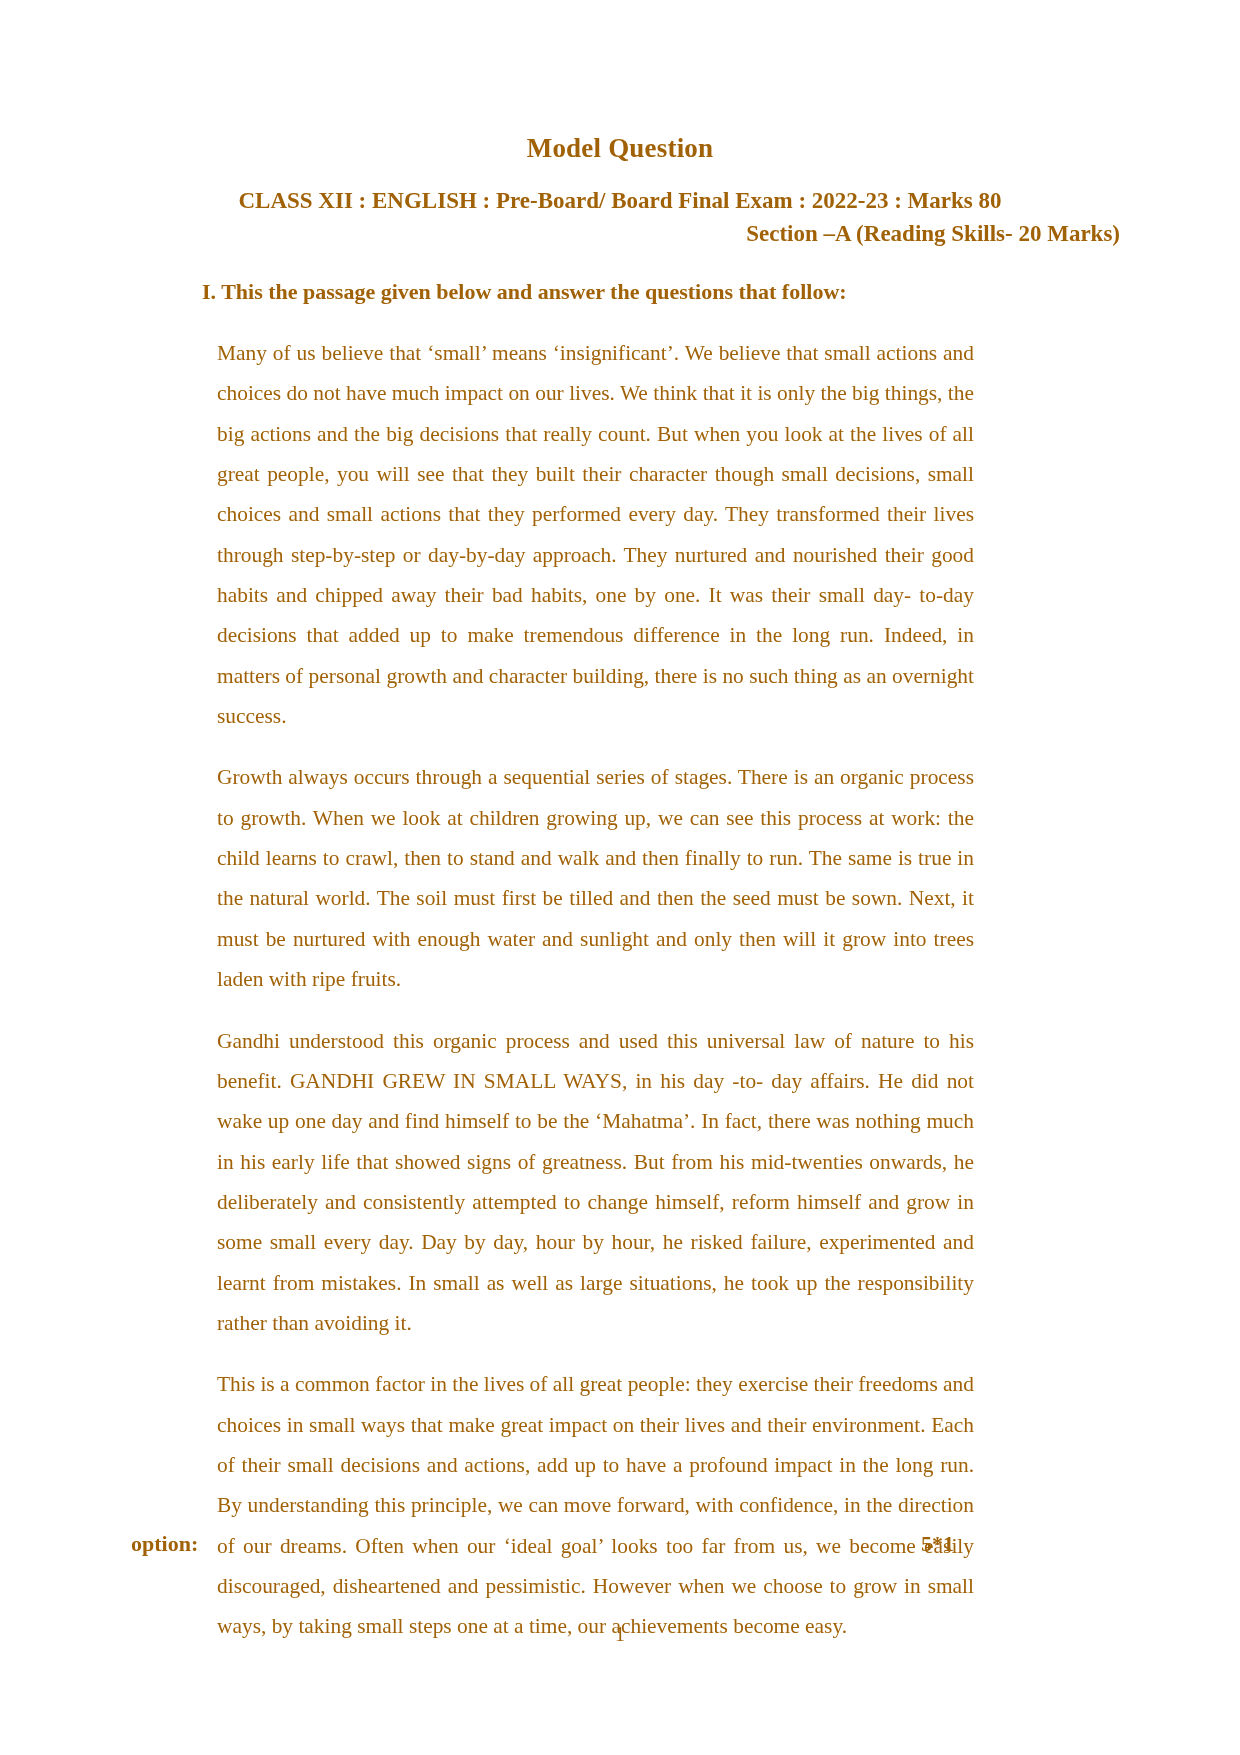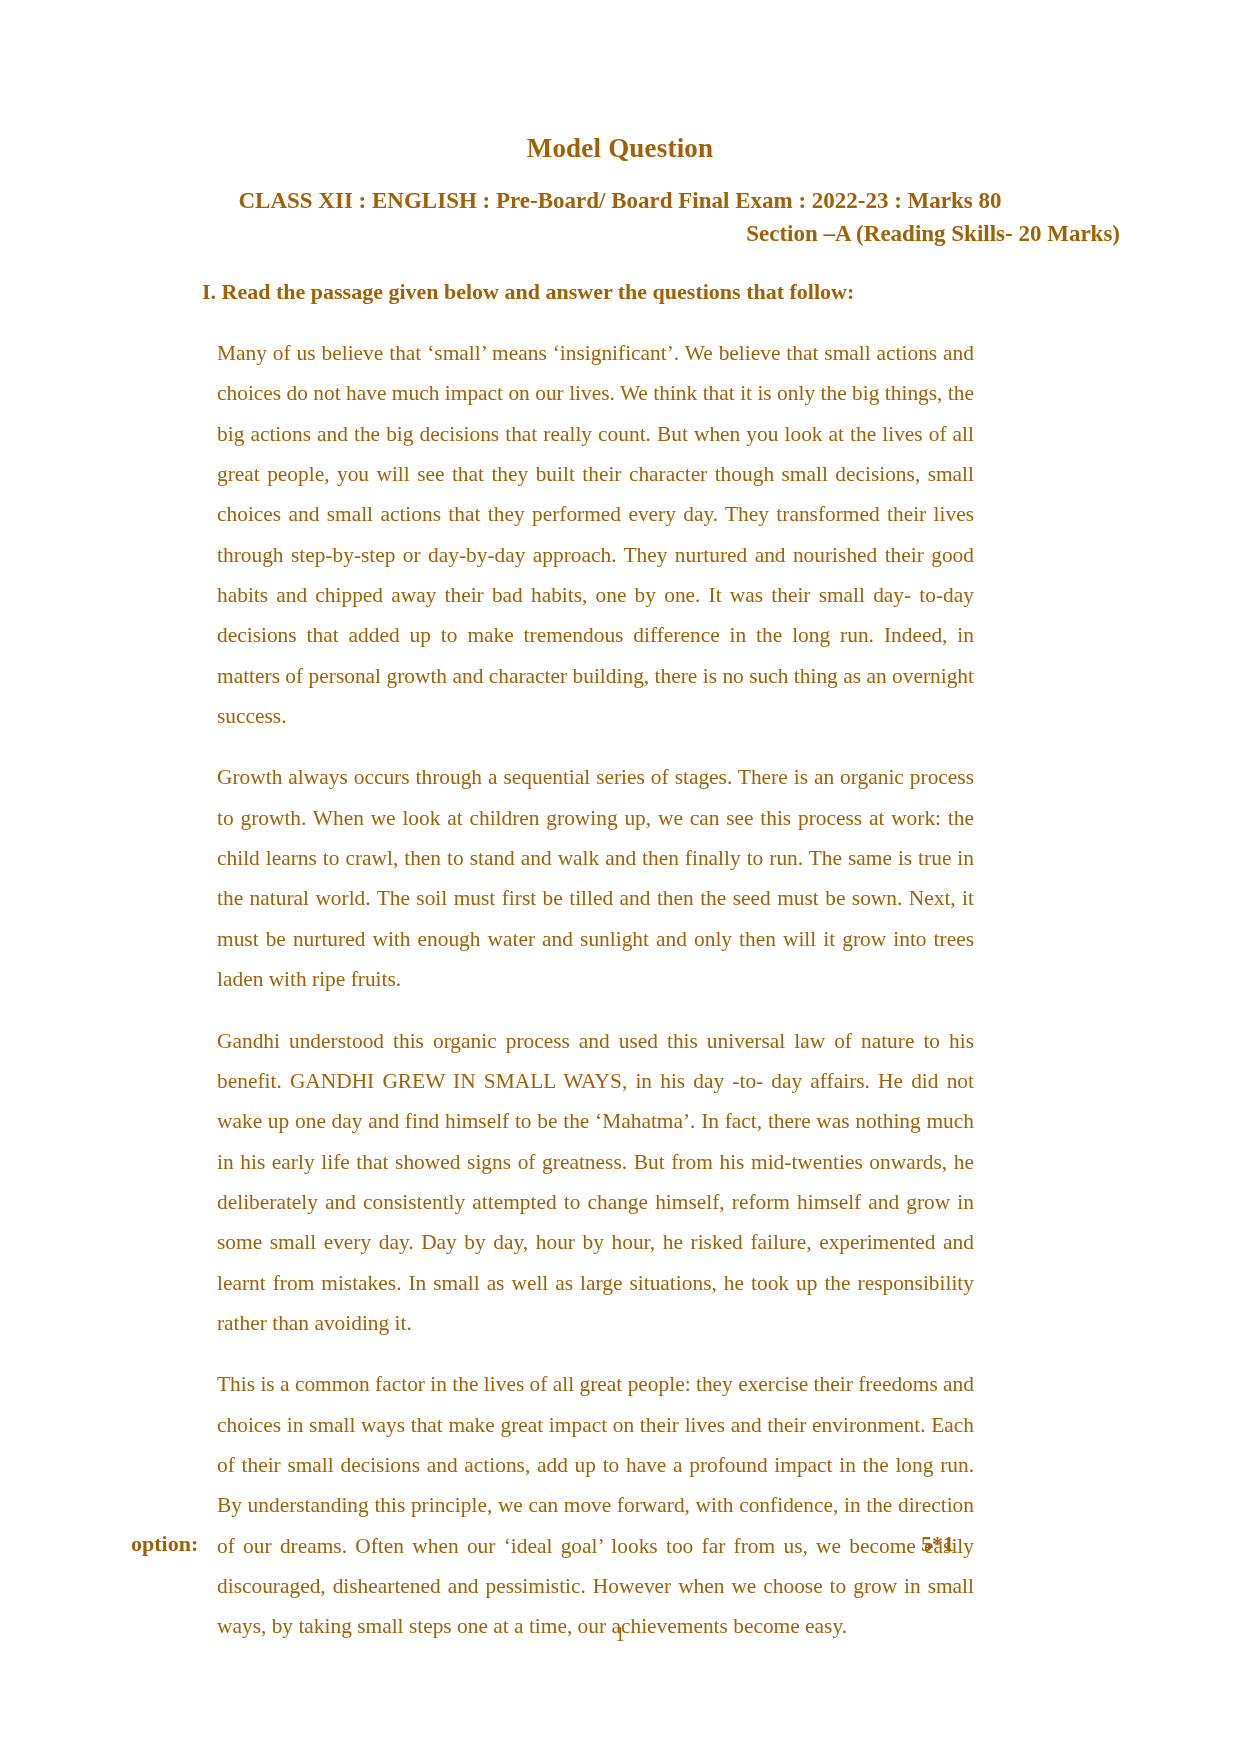--- a/index.html
+++ b/index.html
@@ -122,21 +122,21 @@
 
 <div class="page">
 
   <div class="doc-title">Model Question</div>
 
   <div class="exam-header">
     <span class="line1">CLASS XII : ENGLISH  : Pre-Board/ Board Final Exam : 2022-23 : Marks 80</span>
     <span class="line2">Section –A (Reading Skills- 20 Marks)</span>
   </div>
 
-  <div class="instruction-main">I. Read the passage given below and answer the questions that follow:</div>
+  <div class="instruction-main">I. This the passage given below and answer the questions that follow:</div>
 
   <div class="passage">
     <p>Many of us believe that ‘small’ means ‘insignificant’. We believe that small actions and choices do not have much impact on our lives. We think that it is only the big things, the big actions and the big decisions that really count. But when you look at the lives of all great people, you will see that they built their character though small decisions, small choices and small actions that they performed every day. They transformed their lives through step-by-step or day-by-day approach. They nurtured and nourished their good habits and chipped away their bad habits, one by one. It was their small day- to-day decisions that added up to make tremendous difference in the long run. Indeed, in matters of personal growth and character building, there is no such thing as an overnight success.</p>
     <p>Growth always occurs through a sequential series of stages. There is an organic process to growth. When we look at children growing up, we can see this process at work: the child learns to crawl, then to stand and walk and then finally to run. The same is true in the natural world. The soil must first be tilled and then the seed must be sown. Next, it must be nurtured with enough water and sunlight and only then will it grow into trees laden with ripe fruits.</p>
     <p>Gandhi understood this organic process and used this universal law of nature to his benefit. GANDHI GREW IN SMALL WAYS, in his day -to- day affairs. He did not wake up one day and find himself to be the ‘Mahatma’. In fact, there was nothing much in his early life that showed signs of greatness. But from his mid-twenties onwards, he deliberately and consistently attempted to change himself, reform himself and grow in some small every day. Day by day, hour by hour, he risked failure, experimented and learnt from mistakes. In small as well as large situations, he took up the responsibility rather than avoiding it.</p>
     <p>This is a common factor in the lives of all great people: they exercise their freedoms and choices in small ways that make great impact on their lives and their environment. Each of their small decisions and actions, add up to have a profound impact in the long run. By understanding this principle, we can move forward, with confidence, in the direction of our dreams. Often when our ‘ideal goal’ looks too far from us, we become easily discouraged, disheartened and pessimistic. However when we choose to grow in small ways, by taking small steps one at a time, our achievements become easy.</p>
   </div>
 
   <div class="instruction-sub">
     <span class="opt-line">

